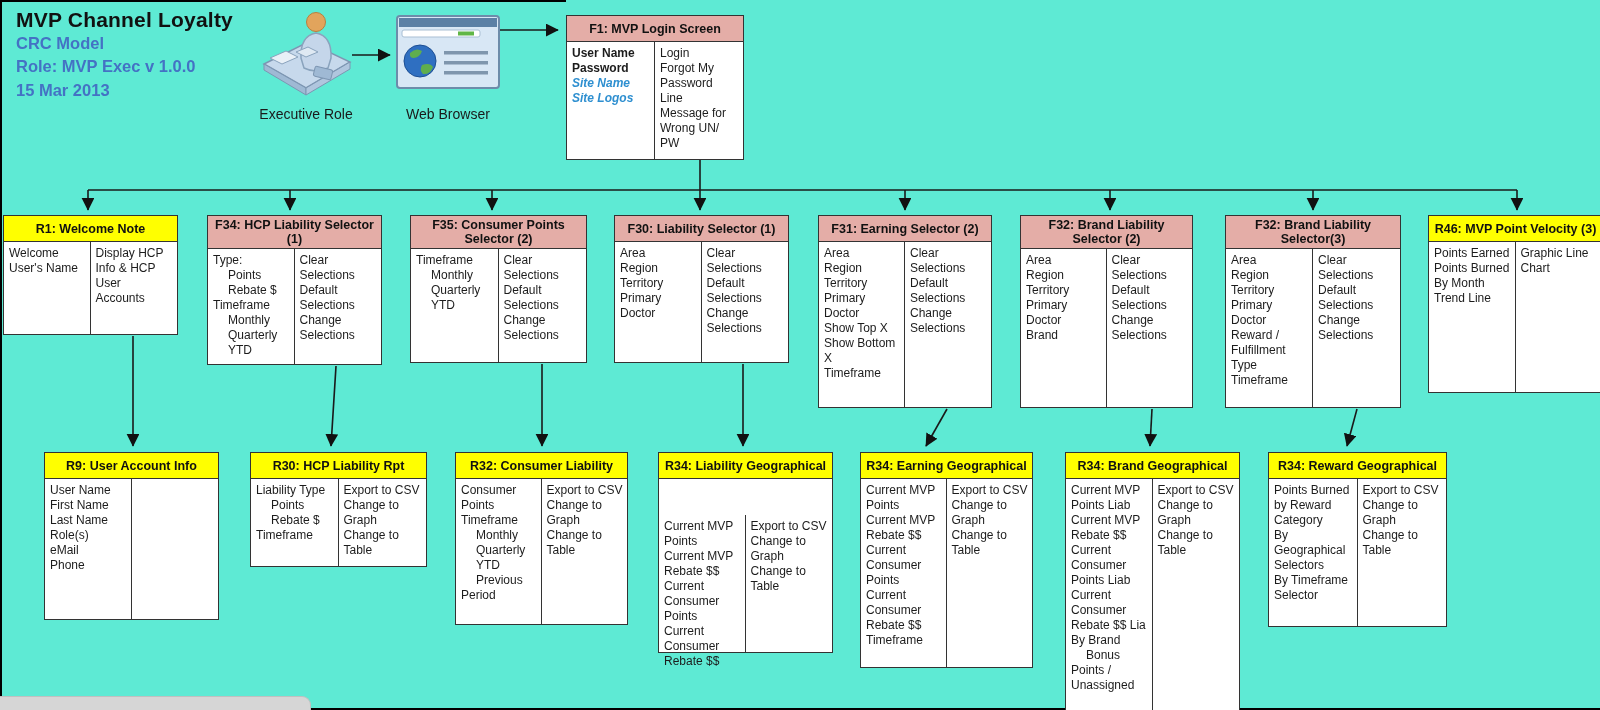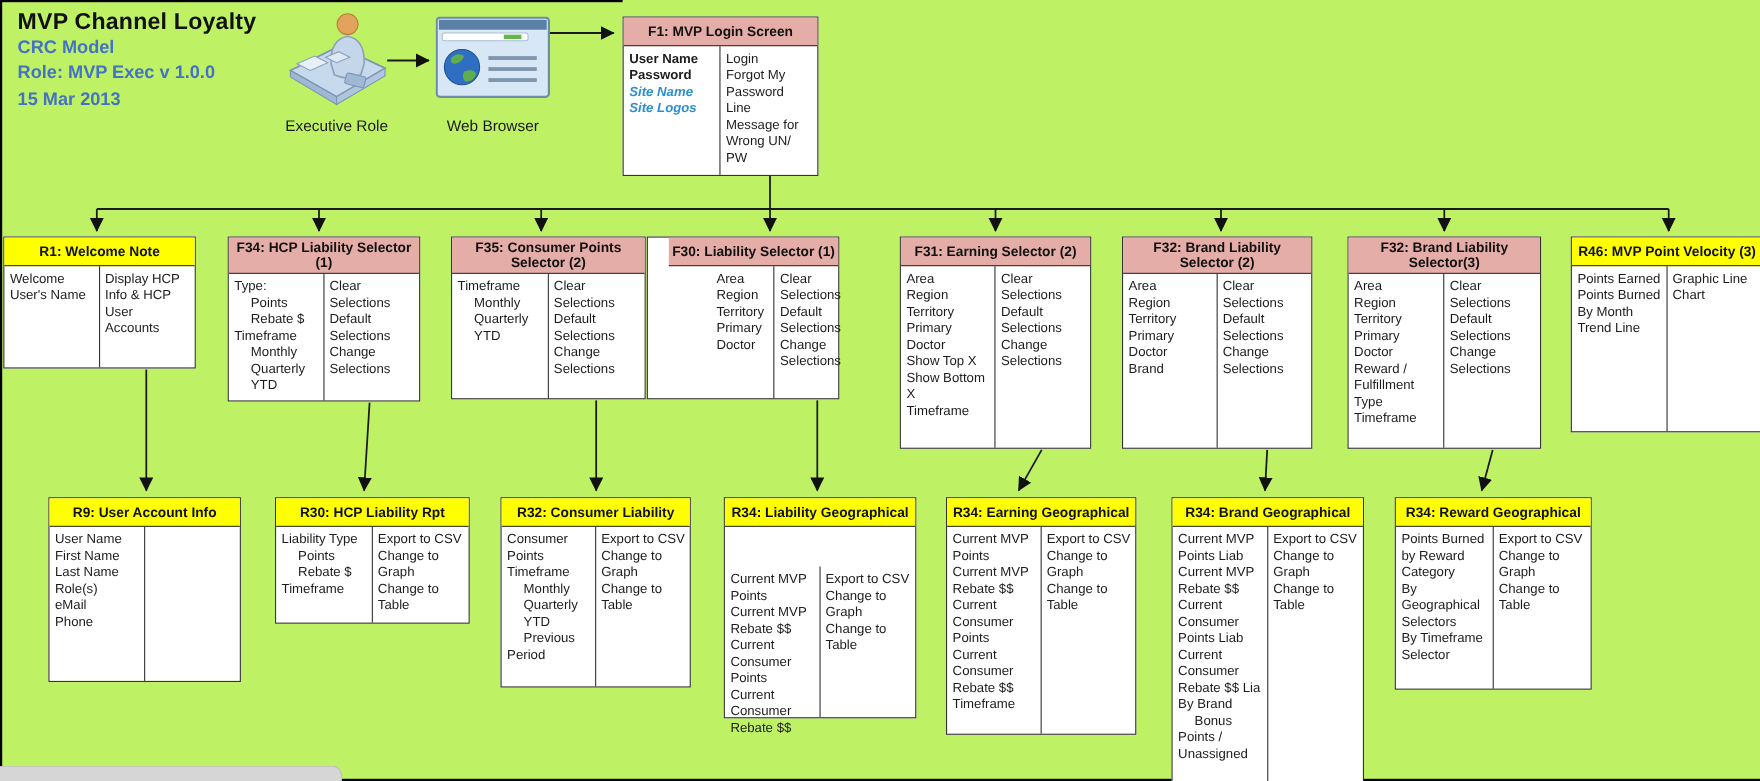--- a/index.html
+++ b/index.html
@@ -1,16 +1,16 @@
 <!DOCTYPE html>
 <html><head>
 <meta charset="utf-8">
 <style>
   html,body{margin:0;padding:0;background:#fff;}
-  #canvas{position:relative;width:1600px;height:710px;overflow:hidden;background:#bef264;
+  #canvas{position:relative;width:1600px;height:710px;overflow:hidden;background:#5eead4;
           font-family:"Liberation Sans",sans-serif;color:#1c1c1c;}
   
   .title-block{position:absolute;left:16px;top:8px;}
   .main-title{font-size:21px;font-weight:bold;color:#111;letter-spacing:.2px;}
   .sub-line{font-size:16.5px;font-weight:bold;color:#4472c4;line-height:1.42;}
   
   .node{position:absolute;background:#fff;border:1.5px solid #333;box-sizing:border-box;
         display:flex;flex-direction:column;}
   .hd{border-bottom:1.5px solid #333;font-weight:bold;font-size:12.5px;color:#111;
       text-align:center;display:flex;align-items:center;justify-content:center;
@@ -178,21 +178,21 @@
         <div class="col r">
           <div class="ln">Clear</div>
           <div class="ln">Selections</div>
           <div class="ln">Default</div>
           <div class="ln">Selections</div>
           <div class="ln">Change</div>
           <div class="ln">Selections</div>
         </div>
       </div>
     </div>
-  <div class="node" style="left:588px;top:215px;width:175px;height:148px;align-items:flex-end;">
+  <div class="node" style="left:614px;top:215px;width:175px;height:148px;">
       <div class="hd sel">F30: Liability Selector (1)</div>
       <div class="bd">
         <div class="col l">
           <div class="ln">Area</div>
           <div class="ln">Region</div>
           <div class="ln">Territory</div>
           <div class="ln">Primary</div>
           <div class="ln">Doctor</div>
         </div>
         <div class="col r">

